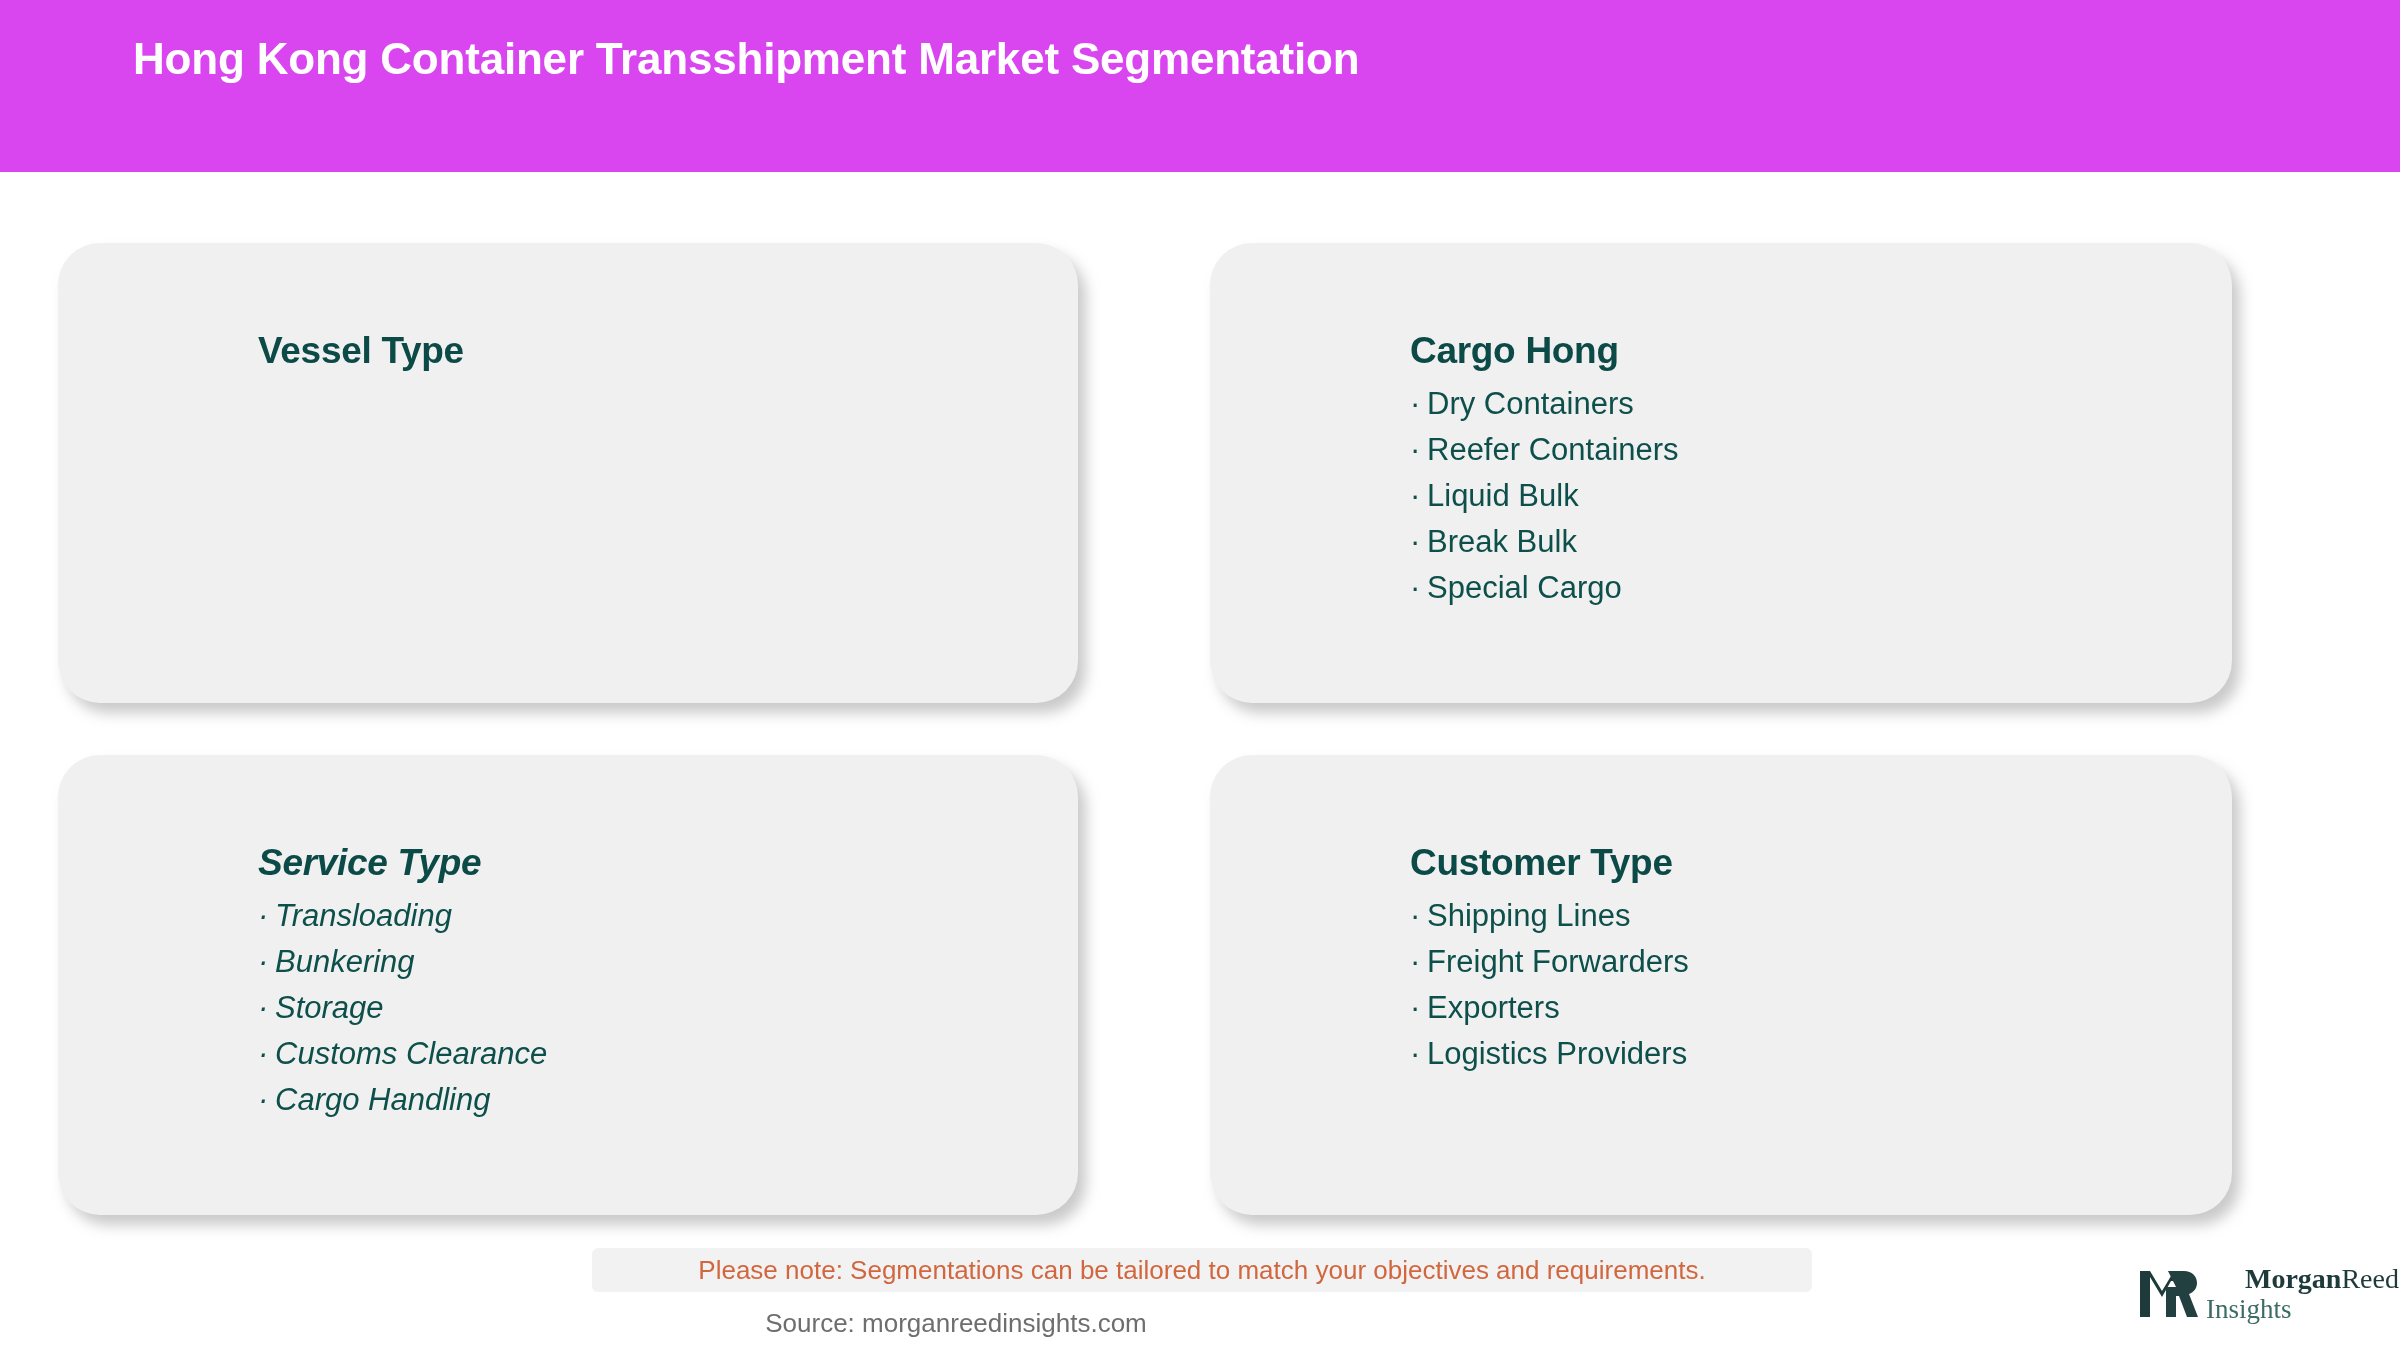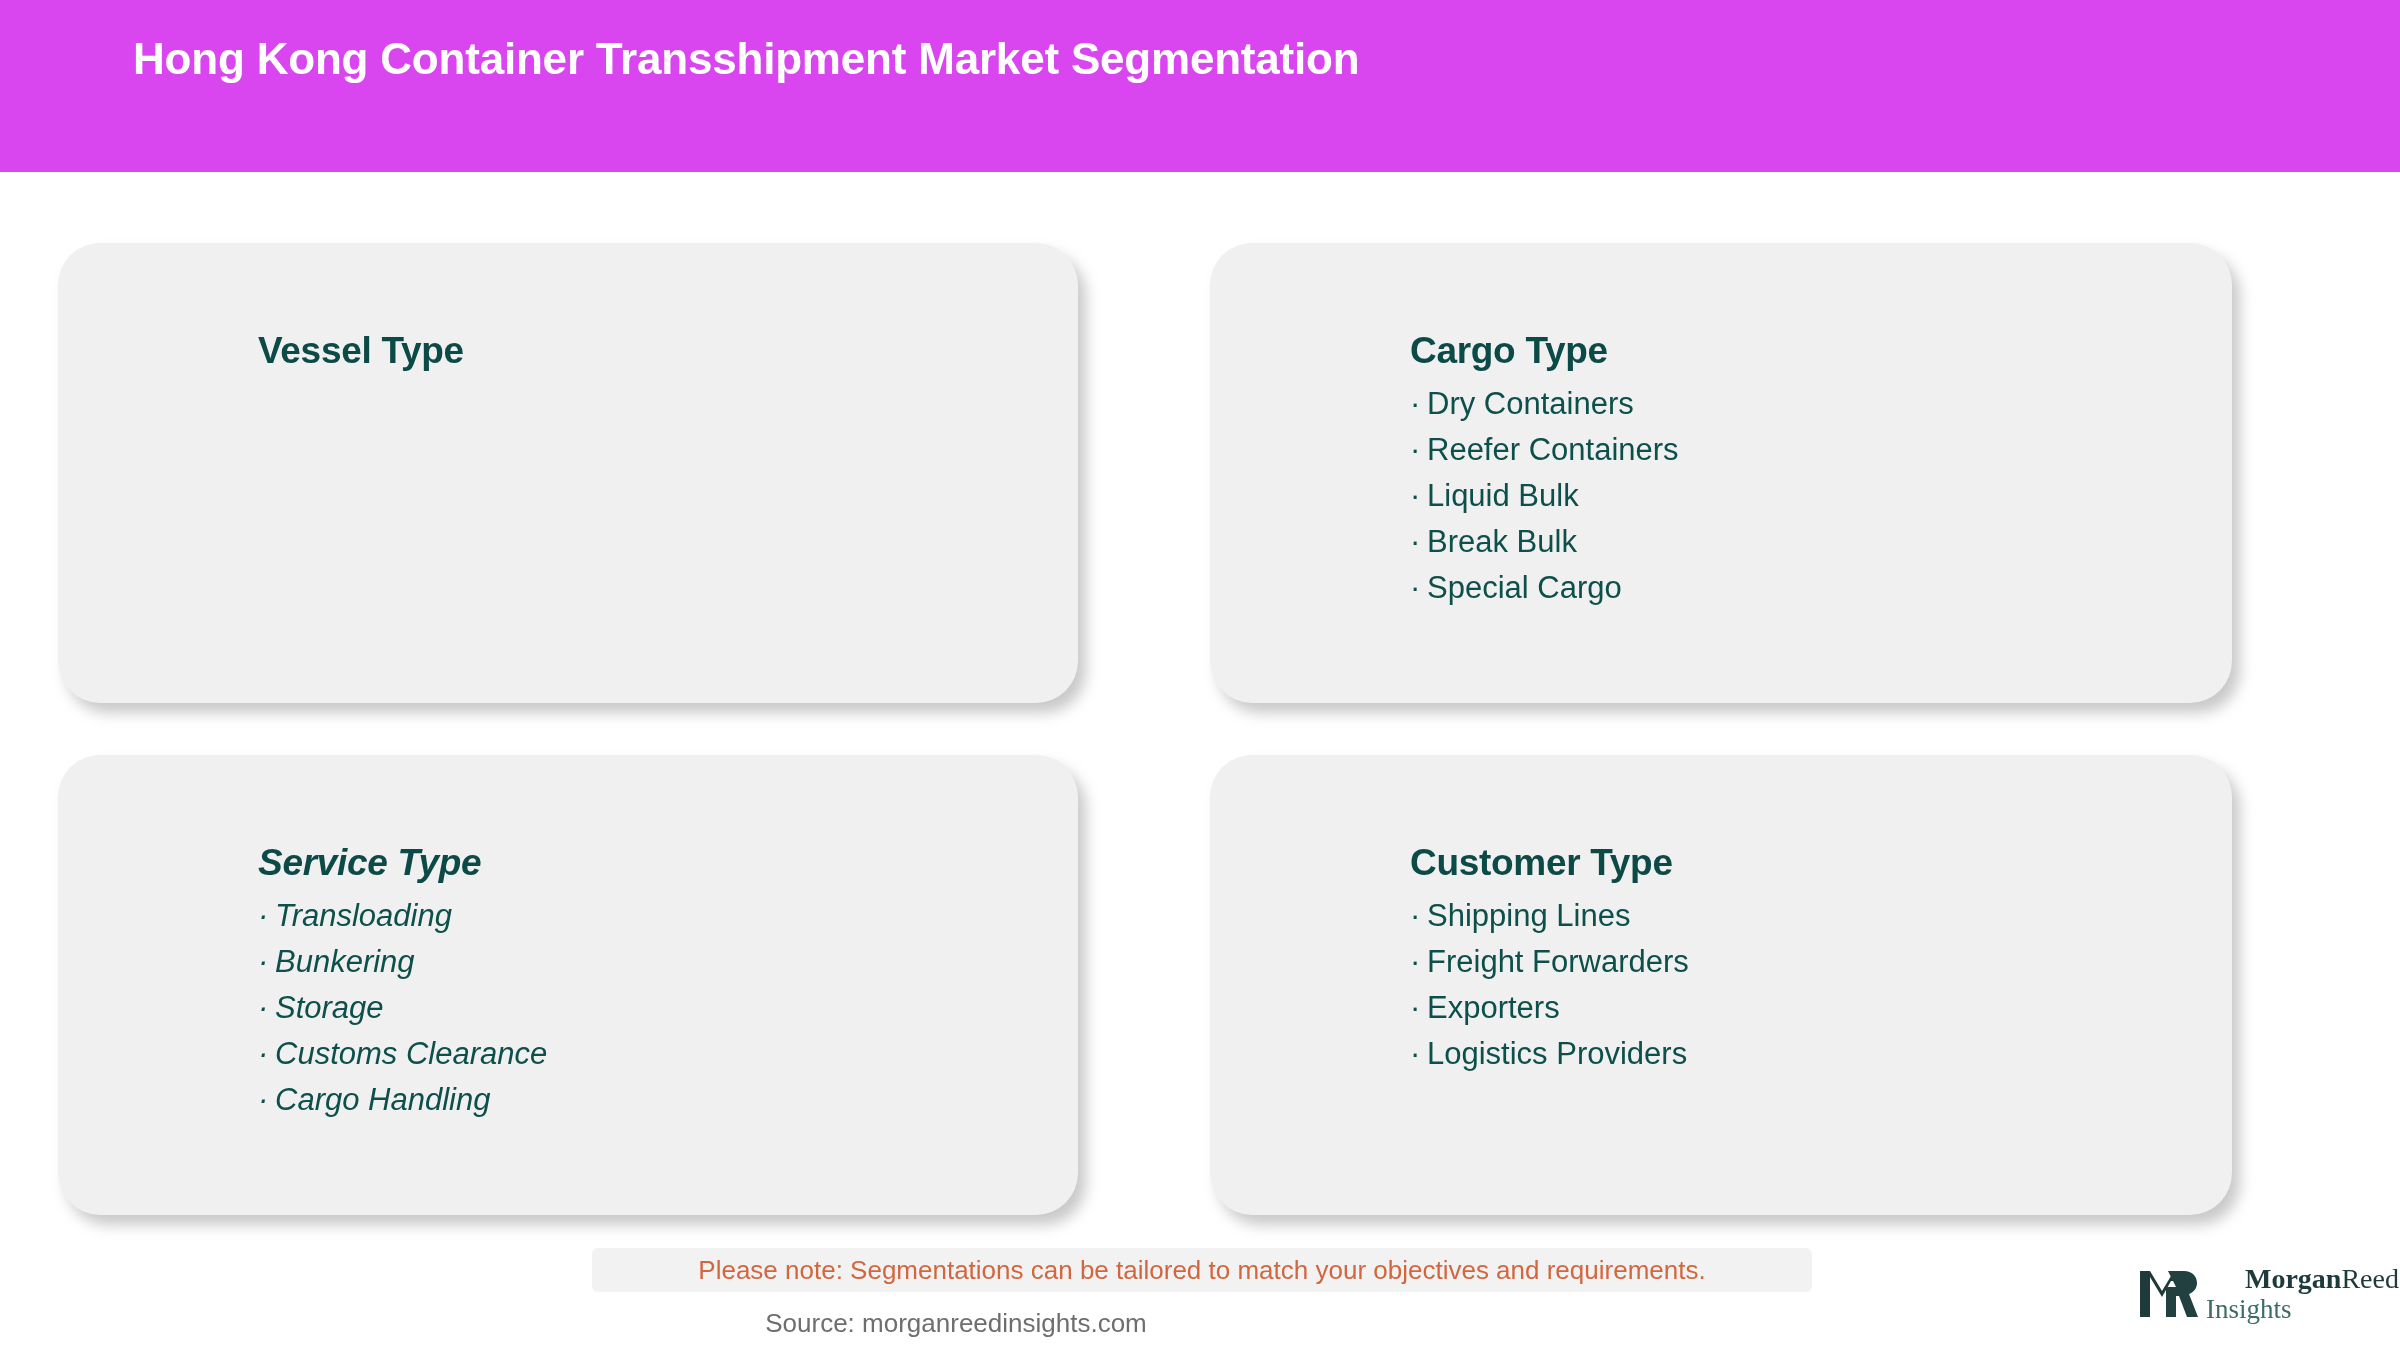--- a/index.html
+++ b/index.html
@@ -176,21 +176,21 @@
 <div class="cards">
 
   <div class="card card-r0c0">
     <div class="card-inner">
       <div class="card-heading">Vessel Type</div>
     </div>
   </div>
 
   <div class="card card-r0c1">
     <div class="card-inner">
-      <div class="card-heading">Cargo Type</div>
+      <div class="card-heading">Cargo Hong</div>
       <ul class="card-list">
         <li><span class="bullet">·</span><span>Dry Containers</span></li>
         <li><span class="bullet">·</span><span>Reefer Containers</span></li>
         <li><span class="bullet">·</span><span>Liquid Bulk</span></li>
         <li><span class="bullet">·</span><span>Break Bulk</span></li>
         <li><span class="bullet">·</span><span>Special Cargo</span></li>
       </ul>
     </div>
   </div>
 

